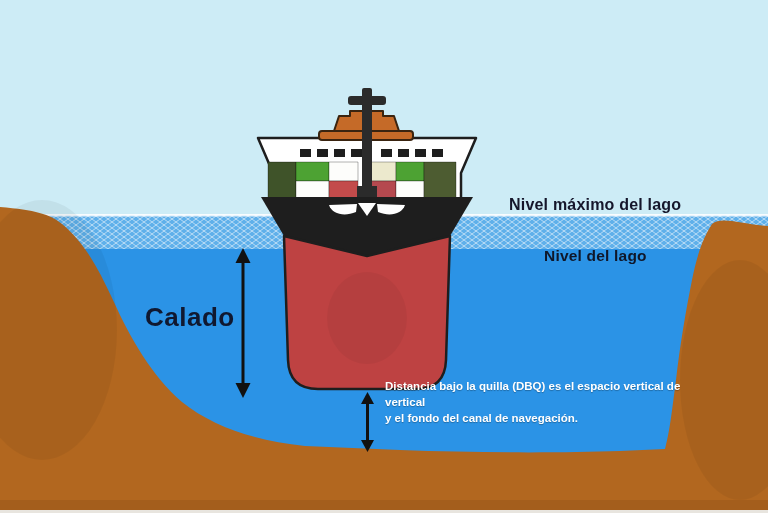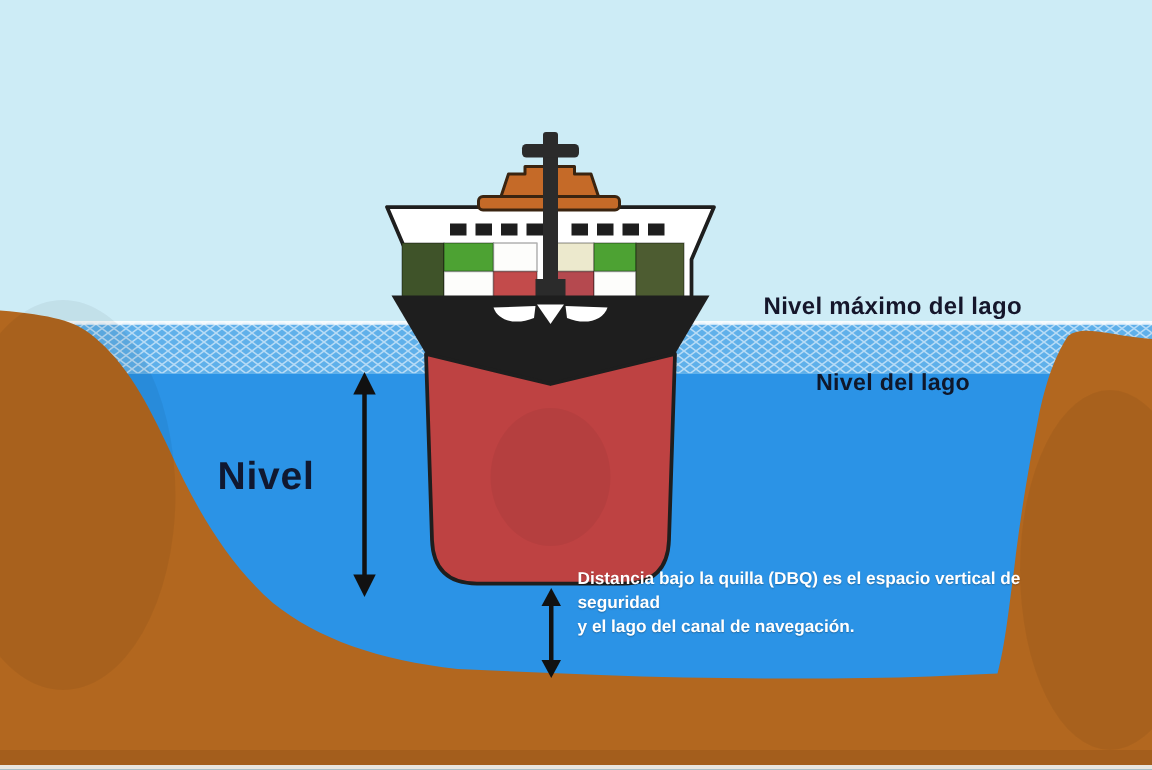--- a/index.html
+++ b/index.html
@@ -117,21 +117,21 @@
       <line x1="367.5" y1="402" x2="367.5" y2="442" stroke-width="3"></line>
       <path d="M367.5,392 L361,404 L374,404 Z" stroke="none"></path>
       <path d="M367.5,452 L361,440 L374,440 Z" stroke="none"></path>
     </g>
   </svg>
 
   <div class="lbl lbl-max">Nivel máximo del lago</div>
 
   <div class="lbl lbl-lake">Nivel del lago</div>
 
-  <div class="lbl lbl-draft">Nivel</div>
+  <div class="lbl lbl-draft">Calado</div>
 
   <div class="dbq">
     <div>Distancia bajo la quilla (DBQ)  es el espacio vertical de</div>
-    <div>seguridad</div>
-    <div>y el lago del canal de navegación.</div>
+    <div>vertical</div>
+    <div>y el fondo del canal de navegación.</div>
   </div>
 
 </div>
 
 </body></html>

